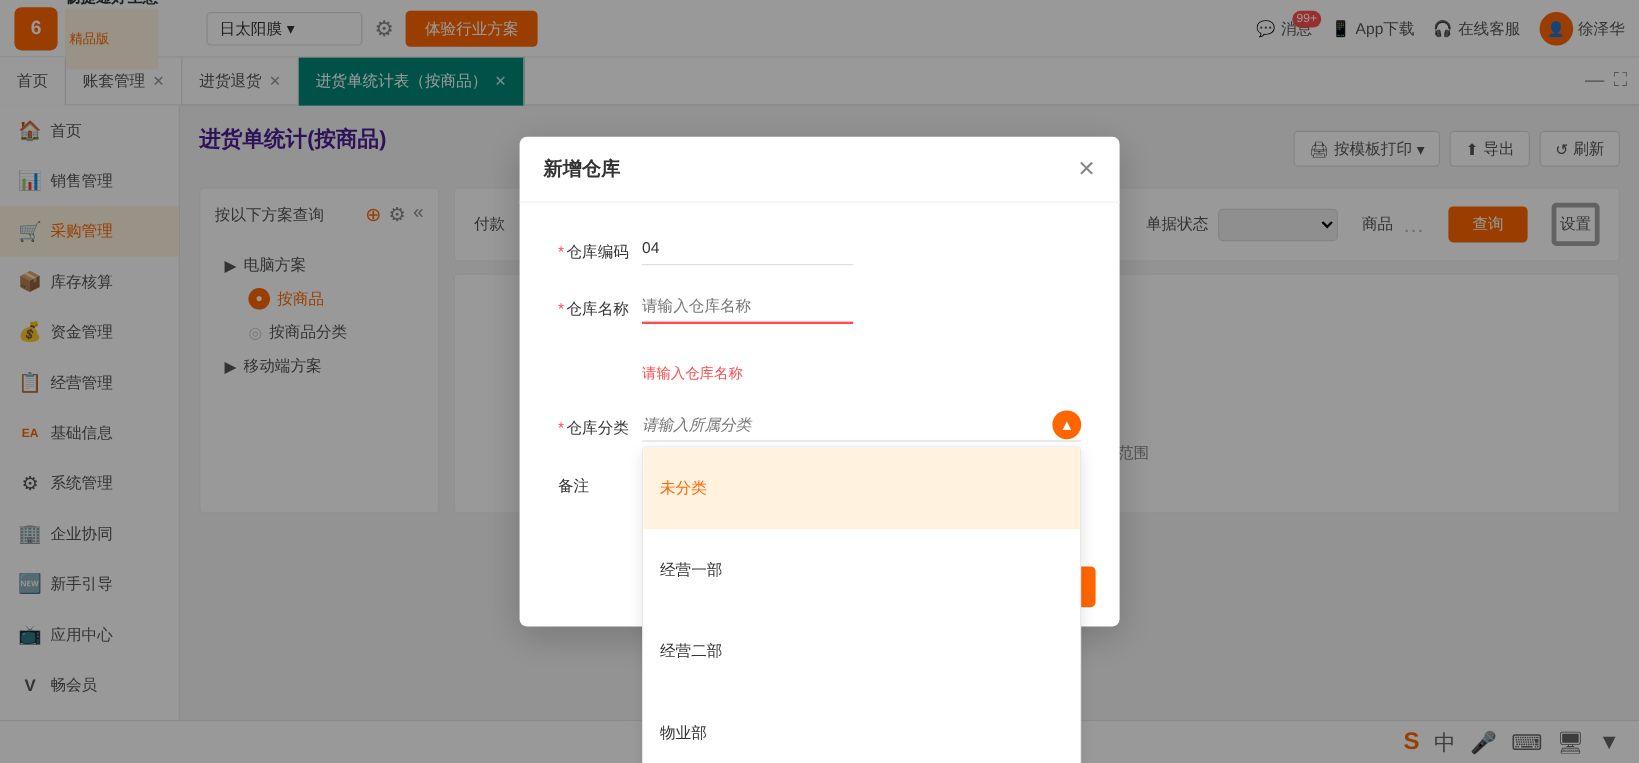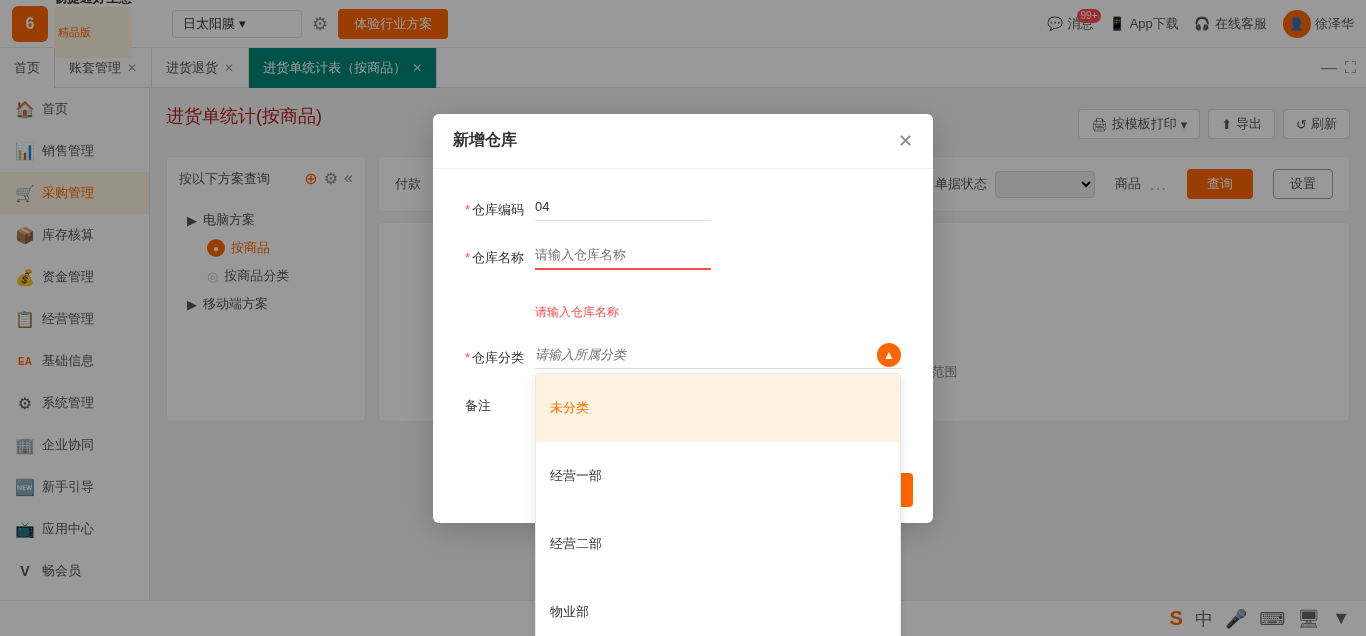--- a/index.html
+++ b/index.html
@@ -102,29 +102,29 @@
     .sidebar-bottom-icon { font-size: 18px; color: #888; cursor: pointer; }
 
     
     .content {
       flex: 1;
       padding: 16px;
       overflow: auto;
       position: relative;
     }
     .page-title {
-      font-size: 18px; font-weight: normal; color: #b91c1c; margin-bottom: 16px;
+      font-size: 18px; font-weight: bold; color: #4c1d95; margin-bottom: 16px;
     }
     .btn-query {
       background: #ff6600; color: #fff; border: none;
       border-radius: 4px; padding: 6px 20px; font-size: 13px; cursor: pointer;
     }
     .btn-setting {
-      background: #fff; color: #555; border: 1px solid #a3a3a3;
-      border-radius: 4px; padding: 5px 16px; font-size: 13px; cursor: pointer;
+      background: #fff; color: #555; border: 4px solid #a3a3a3;
+      border-radius: 4px; padding: 5px 3px; font-size: 13px; cursor: pointer;
     }
     .btn-print {
       background: #fff; color: #555; border: 1px solid #ddd;
       border-radius: 4px; padding: 5px 12px; font-size: 13px; cursor: pointer;
       display: flex; align-items: center; gap: 4px;
     }
     .filter-tree { padding: 8px 0; }
     .tree-item { display: flex; align-items: center; gap: 6px; padding: 5px 8px; font-size: 13px; color: #555; cursor: pointer; }
     .tree-item.selected { color: #ff6600; }
     .tree-child { padding-left: 20px; }

